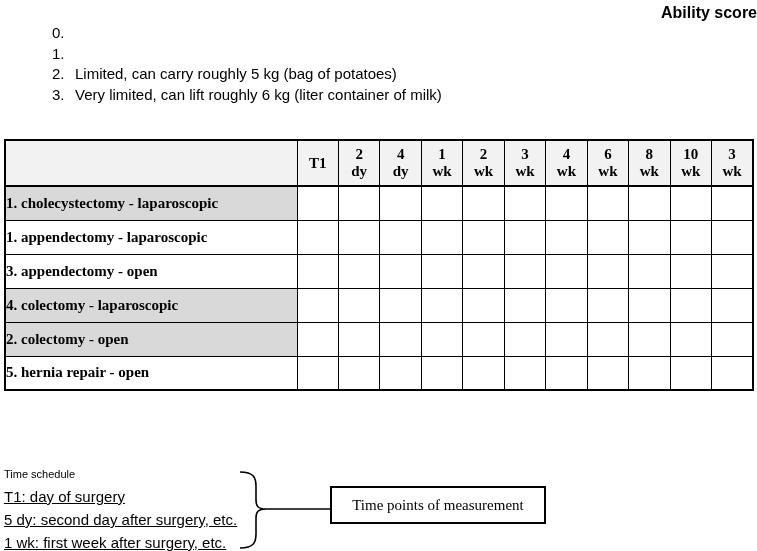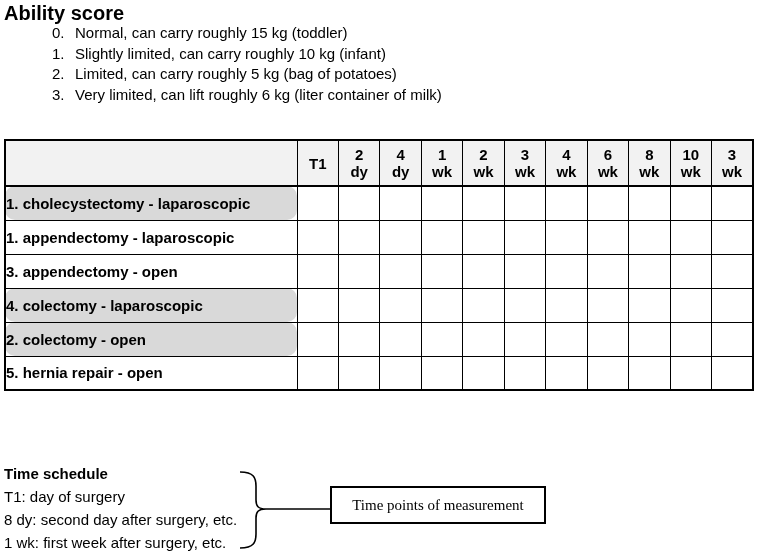--- a/index.html
+++ b/index.html
@@ -2,31 +2,32 @@
 <html><head>
 <meta charset="utf-8">
 <style>
   * { box-sizing: border-box; }
   html, body { margin: 0; padding: 0; }
   body { font-family: "Liberation Sans", sans-serif; background: #ffffff; }
   .page { position: relative; width: 757px; height: 551px; background: #ffffff; overflow: hidden; }
 
   
   .ability { padding: 3px 0 0 4px; }
-  .ability-title { font-weight: bold; font-size: 20px; line-height: 20px; color: #000; }
+  .ability-title { font-weight: bold; font-size: 16px; line-height: 20px; color: #000; text-align: right; }
   .ability-item { display: flex; font-size: 15px; line-height: 20.5px; color: #000; }
   .ability-item .num { margin-left: 48px; width: 23px; flex: 0 0 23px; }
 
   
   table.grid {
     border-collapse: collapse;
     table-layout: fixed;
     width: 750px;
     margin: 34px 0 0 4px;
     border: 2px solid #000;
+    font-family: Liberation Serif, serif;
   }
   col.c-label { width: 292px; }
   table.grid th, table.grid td { border: 1px solid #000; padding: 0; }
   table.grid thead th {
     height: 46px;
     background: #f2f2f2;
     font-size: 15px;
     font-weight: bold;
     text-align: center;
     vertical-align: middle;
@@ -37,27 +38,27 @@
   table.grid thead th .ht, table.grid thead th .hb { display: block; }
   td.rlabel {
     font-weight: bold;
     font-size: 15px;
     height: 34px;
     padding-left: 8px;
     vertical-align: middle;
     background: #ffffff;
     color: #000;
   }
-  tr.shaded td.rlabel { background: #d9d9d9; border-radius: 10px; }
+  tr.shaded td.rlabel { background: #d9d9d9; }
   td.cell { background: #ffffff; }
 
   
   .schedule { position: absolute; left: 4px; top: 463px; color: #000; }
-  .schedule-title { font-weight: bold; font-size: 15px; line-height: 22px; }
-  .schedule-line { font-size: 15px; line-height: 23px; }
+  .schedule-title { font-weight: normal; font-size: 11px; line-height: 22px; }
+  .schedule-line { font-size: 15px; line-height: 23px; text-decoration: underline; }
 
   .brace-svg { position: absolute; left: 238px; top: 470px; }
 
   .callout-box {
     position: absolute;
     left: 330px;
     top: 486px;
     width: 216px;
     height: 38px;
     border: 2px solid #000;
@@ -72,25 +73,23 @@
 </style>
 </head>
 <body>
 
 <div class="page">
 
   <div class="ability">
     <div class="ability-title">Ability score</div>
     <div class="ability-item">
       <span class="num">0.</span>
-      <span class="txt">Normal, can carry roughly 15 kg (toddler)</span>
     </div>
     <div class="ability-item">
       <span class="num">1.</span>
-      <span class="txt">Slightly limited, can carry roughly 10 kg (infant)</span>
     </div>
     <div class="ability-item">
       <span class="num">2.</span>
       <span class="txt">Limited, can carry roughly 5 kg (bag of potatoes)</span>
     </div>
     <div class="ability-item">
       <span class="num">3.</span>
       <span class="txt">Very limited, can lift roughly 6 kg (liter container of milk)</span>
     </div>
   </div>
@@ -243,21 +242,21 @@
           <td class="cell"></td>
           <td class="cell"></td>
           <td class="cell"></td>
       </tr>
     </tbody>
   </table>
 
   <div class="schedule">
     <div class="schedule-title">Time schedule</div>
     <div class="schedule-line">T1: day of surgery</div>
-    <div class="schedule-line">8 dy: second day after surgery, etc.</div>
+    <div class="schedule-line">5 dy: second day after surgery, etc.</div>
     <div class="schedule-line">1 wk: first week after surgery, etc.</div>
   </div>
 
   <svg class="brace-svg" width="96" height="81" viewBox="0 0 96 81">
     <path d="M2,2 C16,2 18,8 18,16 L18,30 C18,36 20,39 28,39 C20,39 18,42 18,48 L18,64 C18,72 16,78 2,78" fill="none" stroke="#000" stroke-width="1.6"></path>
     <path d="M28,39 L94,39" fill="none" stroke="#000" stroke-width="1.6"></path>
   </svg>
 
   <div class="callout-box">
     <span>Time points of measurement</span>

